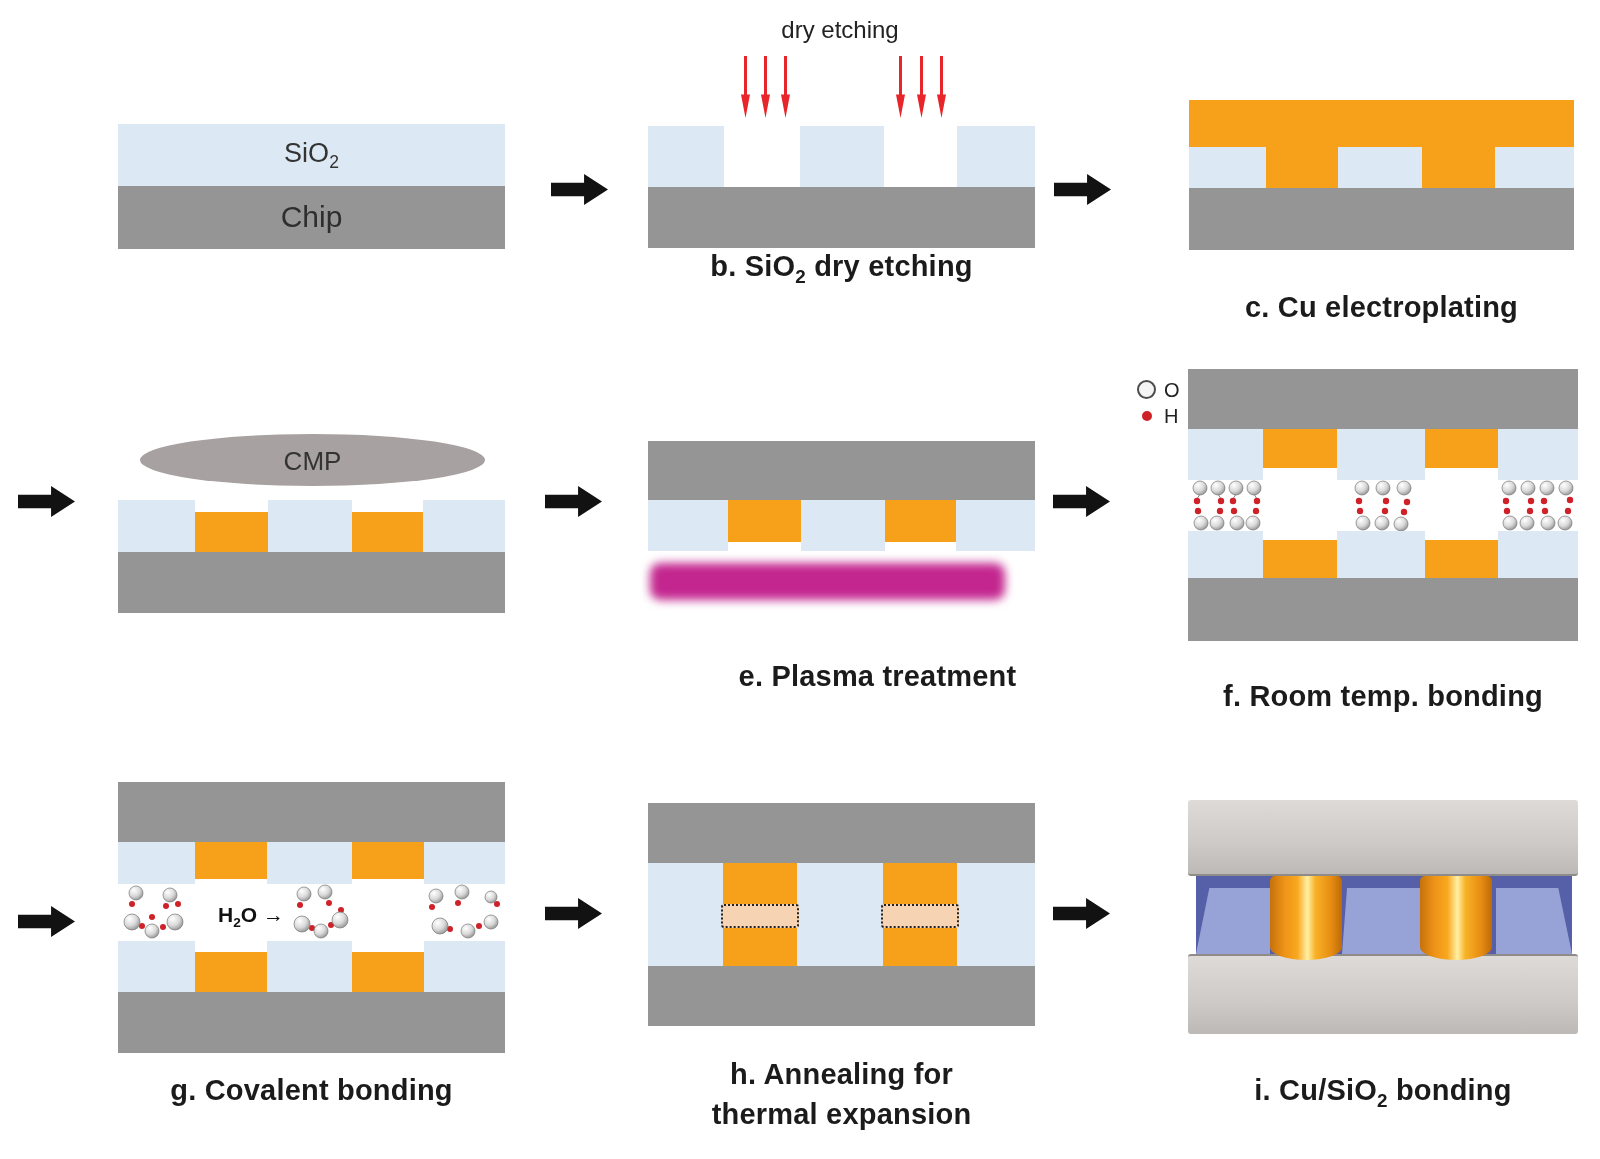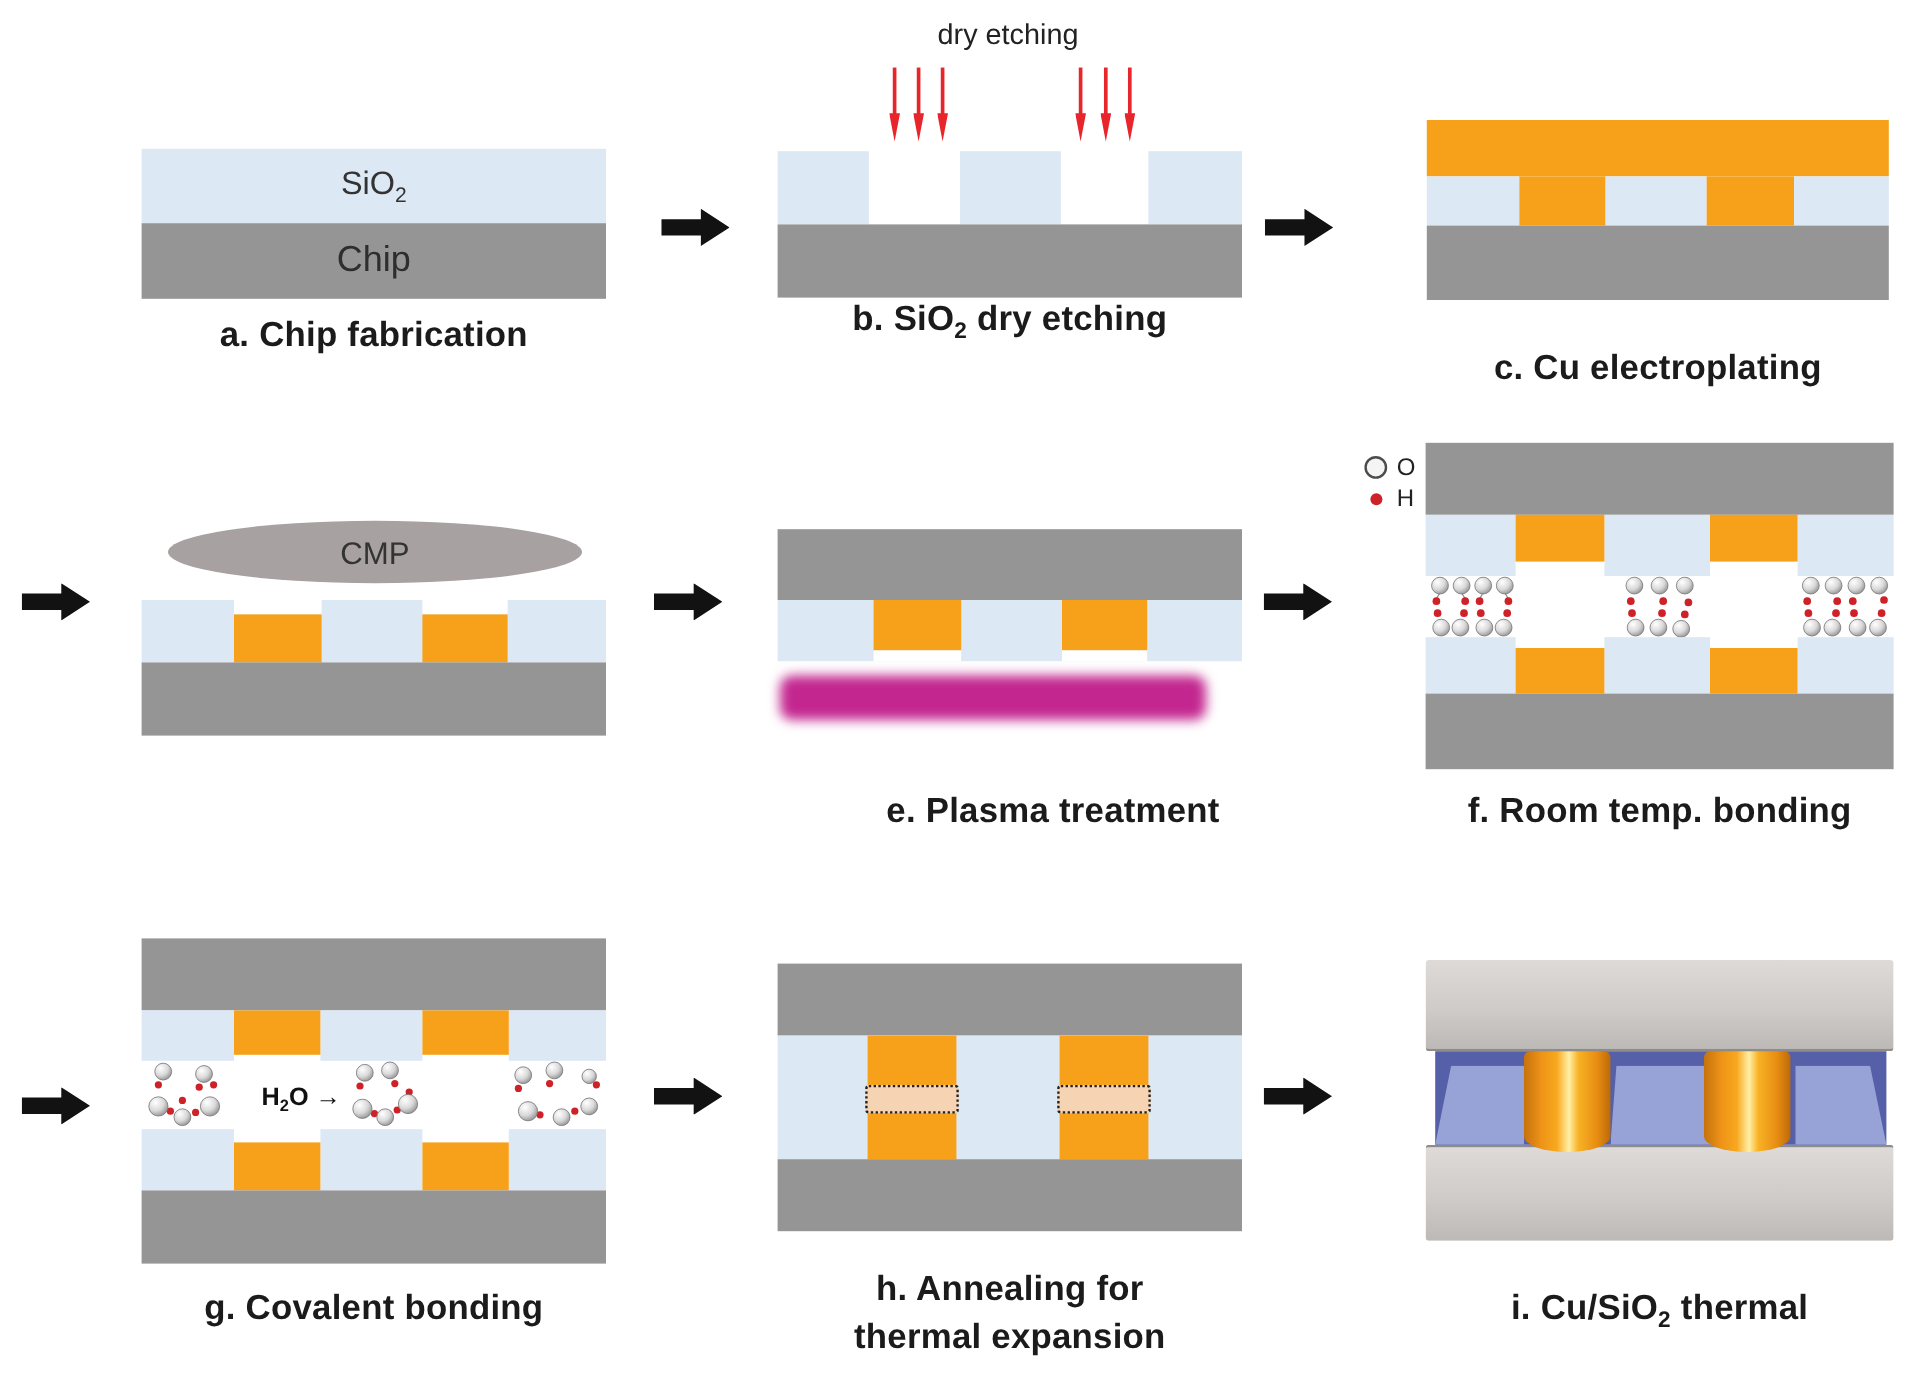--- a/index.html
+++ b/index.html
@@ -71,21 +71,20 @@
         <stop offset="55%" stop-color="#d9d9d9"></stop>
         <stop offset="100%" stop-color="#8d8d8d"></stop>
       </radialGradient>
     </defs>
   </svg>
 
   <div class="abs sio2" style="left:118px;top:124px;width:387px;height:62px;"></div>
   <div class="inlabel" style="left:118px;top:138px;width:387px;font-size:27px;"><span>SiO</span><span class="sub">2</span></div>
   <div class="abs chip" style="left:118px;top:186px;width:387px;height:63px;"></div>
   <div class="inlabel" style="left:118px;top:200px;width:387px;font-size:30px;color:#2e2e2e;">Chip</div>
-  <div class="caption" style="left:118px;top:263px;width:387px;"><span>a. Chip fabrication</span><span class="sub"></span><span></span></div>
 
   <div class="flow-arrow" style="left:551px;top:174px;"></div>
 
   <div class="inlabel" style="left:700px;top:16px;width:280px;font-size:24px;color:#222;">dry etching</div>
   <div class="etch-arrow" style="left:741px;top:56px;"></div>
   <div class="etch-arrow" style="left:761px;top:56px;"></div>
   <div class="etch-arrow" style="left:781px;top:56px;"></div>
   <div class="etch-arrow" style="left:896px;top:56px;"></div>
   <div class="etch-arrow" style="left:917px;top:56px;"></div>
   <div class="etch-arrow" style="left:937px;top:56px;"></div>
@@ -198,21 +197,21 @@
       <circle cx="48" cy="43" r="7" fill="url(#sph)" stroke="#777" stroke-width="0.7"></circle>
       <circle cx="65" cy="43" r="7" fill="url(#sph)" stroke="#777" stroke-width="0.7"></circle>
   </svg>
 
   <div class="abs sio2" style="left:1188px;top:531px;width:75px;height:47px;"></div>
   <div class="abs sio2" style="left:1337px;top:531px;width:88px;height:47px;"></div>
   <div class="abs sio2" style="left:1498px;top:531px;width:80px;height:47px;"></div>
   <div class="abs cu" style="left:1263px;top:540px;width:74px;height:38px;"></div>
   <div class="abs cu" style="left:1425px;top:540px;width:73px;height:38px;"></div>
   <div class="abs chip" style="left:1188px;top:578px;width:390px;height:63px;"></div>
-  <div class="caption" style="left:1188px;top:660px;width:390px;"><span>f. Room temp. bonding</span><span class="sub"></span><span></span></div>
+  <div class="caption" style="left:1188px;top:680px;width:390px;"><span>f. Room temp. bonding</span><span class="sub"></span><span></span></div>
 
   <div class="flow-arrow" style="left:18px;top:906px;"></div>
 
   <div class="abs chip" style="left:118px;top:782px;width:387px;height:60px;"></div>
   <div class="abs sio2" style="left:118px;top:842px;width:77px;height:42px;"></div>
   <div class="abs sio2" style="left:267px;top:842px;width:85px;height:42px;"></div>
   <div class="abs sio2" style="left:424px;top:842px;width:81px;height:42px;"></div>
   <div class="abs cu" style="left:195px;top:842px;width:72px;height:37px;"></div>
   <div class="abs cu" style="left:352px;top:842px;width:72px;height:37px;"></div>
 
@@ -279,15 +278,15 @@
   <div class="flow-arrow" style="left:1053px;top:898px;"></div>
 
   <div class="slab3d top" style="left:1188px;top:800px;width:390px;height:74px;"></div>
   <div class="blue3d-base" style="left:1196px;top:876px;width:376px;height:78px;"></div>
   <div class="blue3d-face" style="left:1196px;top:888px;width:74px;height:66px;clip-path:polygon(18% 0,100% 0,100% 100%,0 100%);"></div>
   <div class="blue3d-face" style="left:1342px;top:888px;width:84px;height:66px;clip-path:polygon(6% 0,94% 0,100% 100%,0 100%);"></div>
   <div class="blue3d-face" style="left:1496px;top:888px;width:76px;height:66px;clip-path:polygon(0 0,82% 0,100% 100%,0 100%);"></div>
   <div class="slab3d bottom" style="left:1188px;top:954px;width:390px;height:78px;"></div>
   <div class="cyl3d" style="left:1270px;top:876px;width:72px;height:84px;"></div>
   <div class="cyl3d" style="left:1420px;top:876px;width:72px;height:84px;"></div>
-  <div class="caption" style="left:1188px;top:1074px;width:390px;"><span>i. Cu/SiO</span><span class="sub">2</span><span> thermal</span></div>
+  <div class="caption" style="left:1188px;top:1074px;width:390px;"><span>i. Cu/SiO</span><span class="sub">2</span><span> bonding</span></div>
 
 </div>
 
 </body></html>

